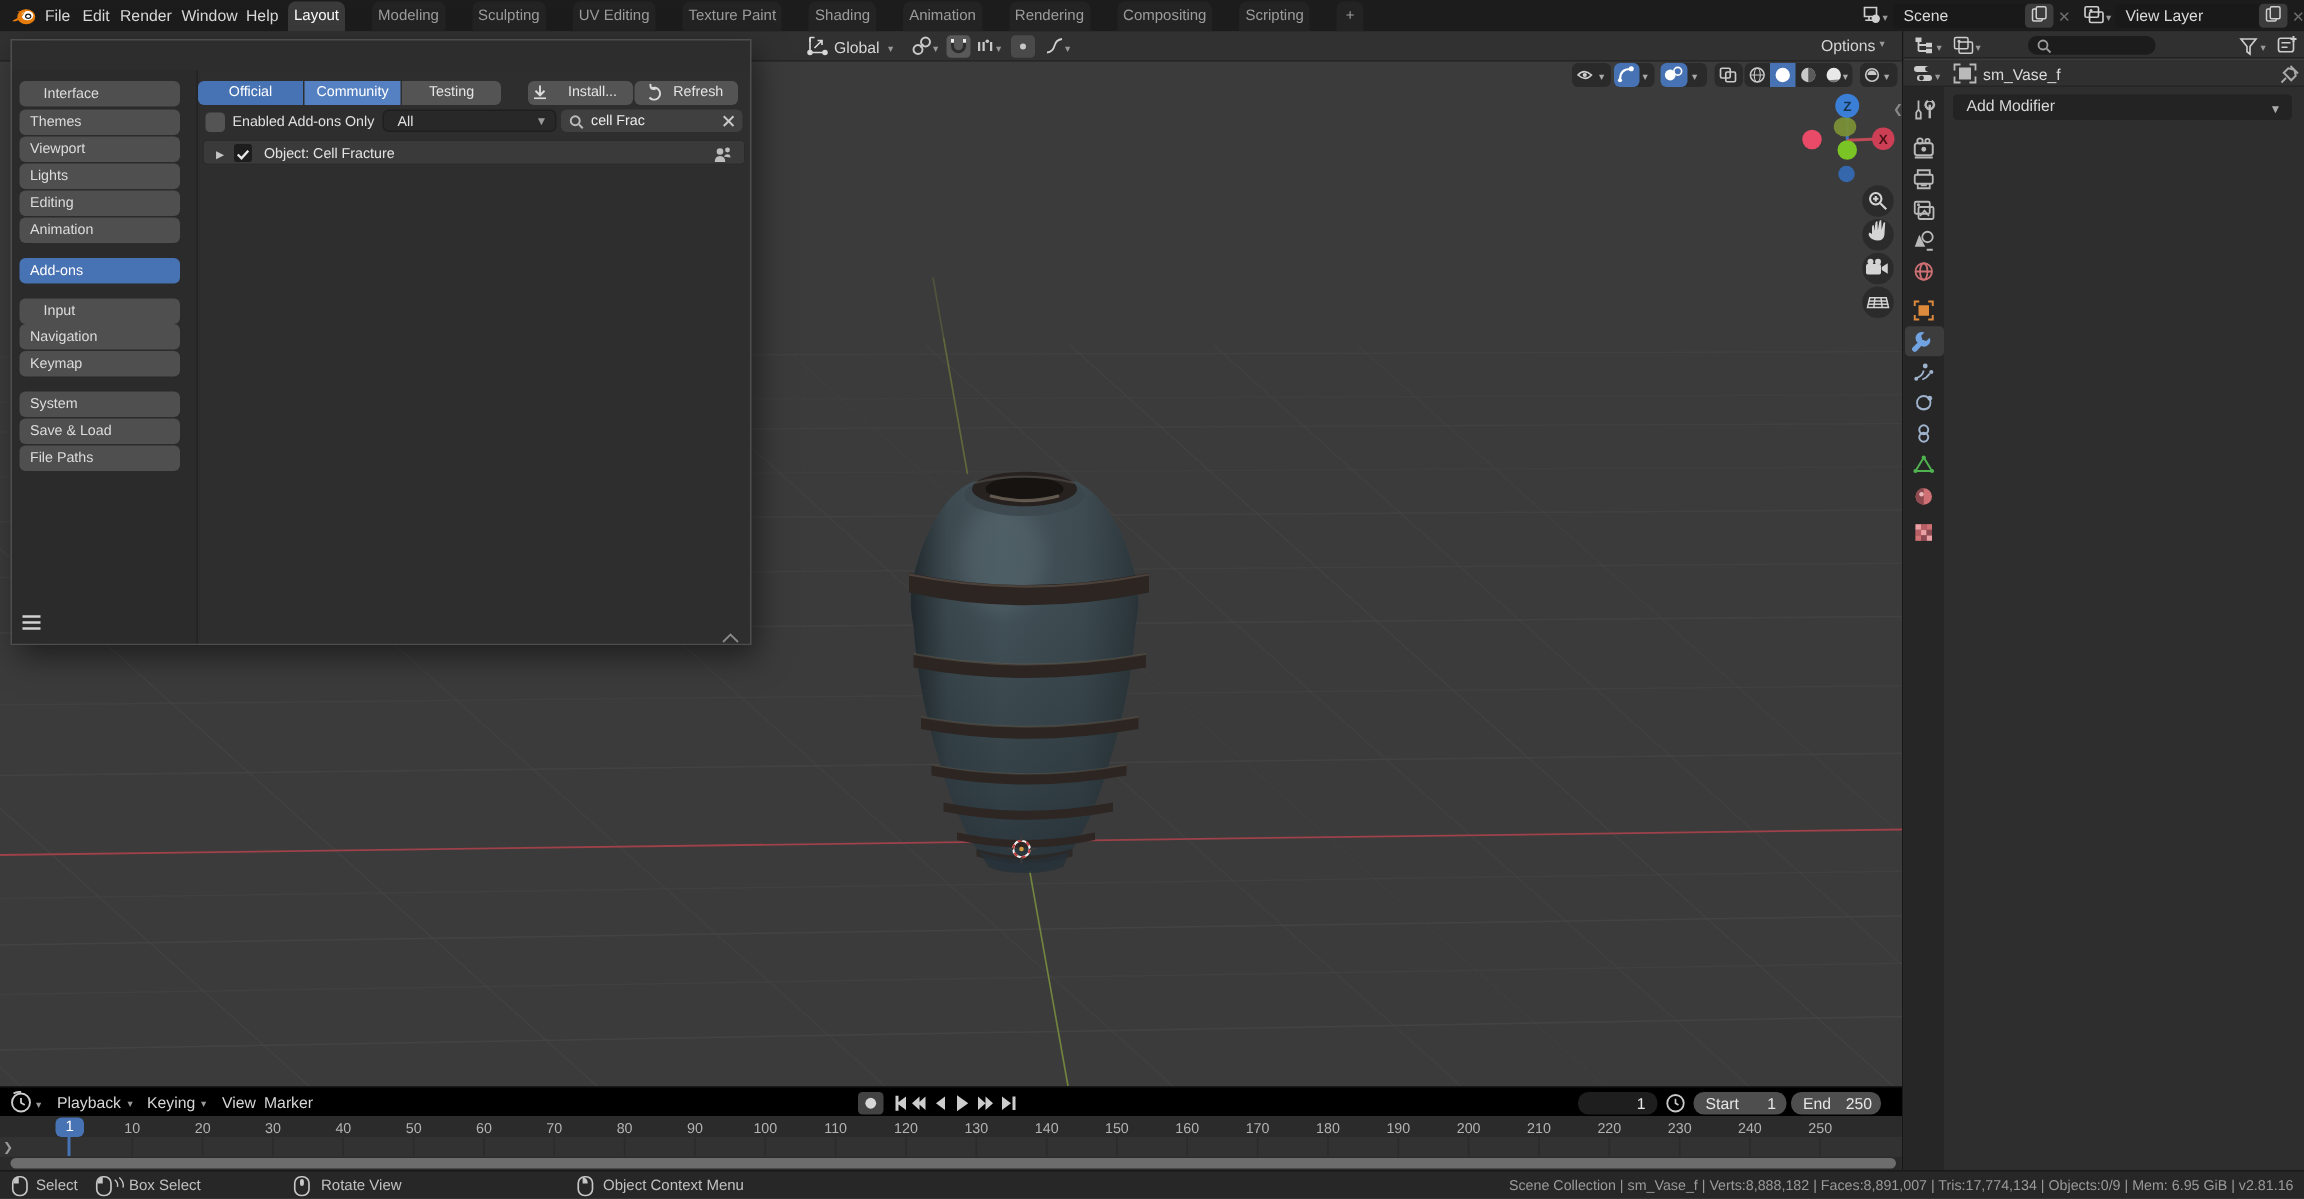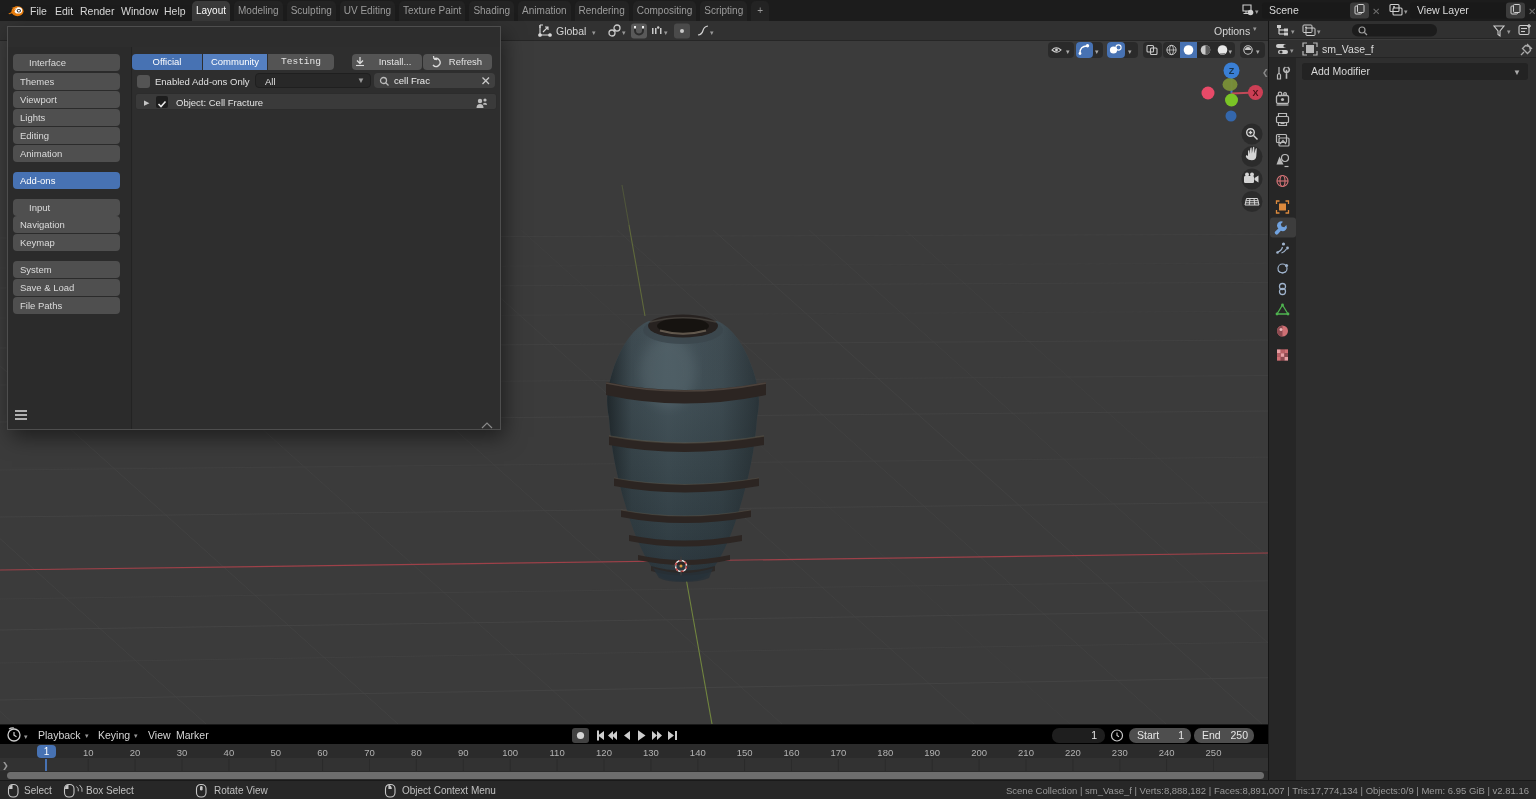--- a/index.html
+++ b/index.html
@@ -4,21 +4,21 @@
 <style>
 * { margin:0; padding:0; box-sizing:border-box; }
 html,body { width:1536px; height:799px; overflow:hidden; background:#3b3b3b;
   font-family:"Liberation Sans", sans-serif; }
 #root { position:relative; width:1536px; height:799px; }
 .abs { position:absolute; }
 
 
 #topbar { left:0; top:0; width:1536px; height:21px; background:#1c1c1c; }
 #topbar .menu { position:absolute; top:4.5px; font-size:10.5px; color:#d8d8d8; }
-#wtabs { position:absolute; left:192px; top:1px; display:flex; gap:4px; }
+#wtabs { position:absolute; left:192px; top:1px; display:flex; gap:18px; }
 .wtab { height:20px; line-height:20px; font-size:10px; color:#9c9c9c; padding:0 4px;
   background:#232323; border-radius:5px 5px 0 0; white-space:nowrap; }
 .wtab.act { background:#3a3a3a; color:#fdfdfd; }
 
 
 #vphead { left:0; top:21px; width:1268px; height:20px; background:#313131;
   border-bottom:1px solid #262626; font-size:11px; color:#d5d5d5; }
 
 
 #vp { left:0; top:41px; width:1268px; height:683px; background:#3b3b3b; }
@@ -608,21 +608,21 @@
         <g stroke="#d2d2d2" stroke-width="1.6">
             <line x1="2" y1="4" x2="14" y2="4"></line>
             <line x1="2" y1="8" x2="14" y2="8"></line>
             <line x1="2" y1="12" x2="14" y2="12"></line>
           </g>
       </svg>
     </div>
     <div id="prefmain">
       <div class="pbtn" style="left:-1px;top:7px;width:70px;background:#4772b3;border-radius:4px 0 0 4px;color:#fff;">Official</div>
       <div class="pbtn" style="left:70px;top:7px;width:64px;background:#5580c1;color:#fff;">Community</div>
-      <div class="pbtn" style="left:135px;top:7px;width:66px;border-radius:0 4px 4px 0;font-family:Liberation Mono, monospace;">Testing</div>
+      <div class="pbtn" style="left:135px;top:7px;width:66px;border-radius:0 4px 4px 0;">Testing</div>
       <div class="pbtn" style="left:219px;top:7px;width:70px;border-radius:4px;padding-left:16px;text-align:center;">Install...</div>
       <div class="pbtn" style="left:290px;top:7px;width:69px;border-radius:4px;padding-left:16px;">Refresh</div>
       <svg style="position:absolute;left:219px;top:7px;" width="150" height="16">
 <g stroke="#dadada" stroke-width="1.3" fill="none">
 <path d="M8,3 v6 M5,6.5 l3,3 l3,-3"></path>
             <path d="M4,11.5 h8" stroke-width="1.1"></path>
 <path d="M82,5 a4,4 0 1 1 -1,6 M82,5 l-0.5,-3 M82,5 l3,0.5"></path>
 </g>
 </svg>
       <div style="position:absolute;left:4px;top:28px;width:13px;height:13px;background:#545454;border-radius:3px;"></div>

